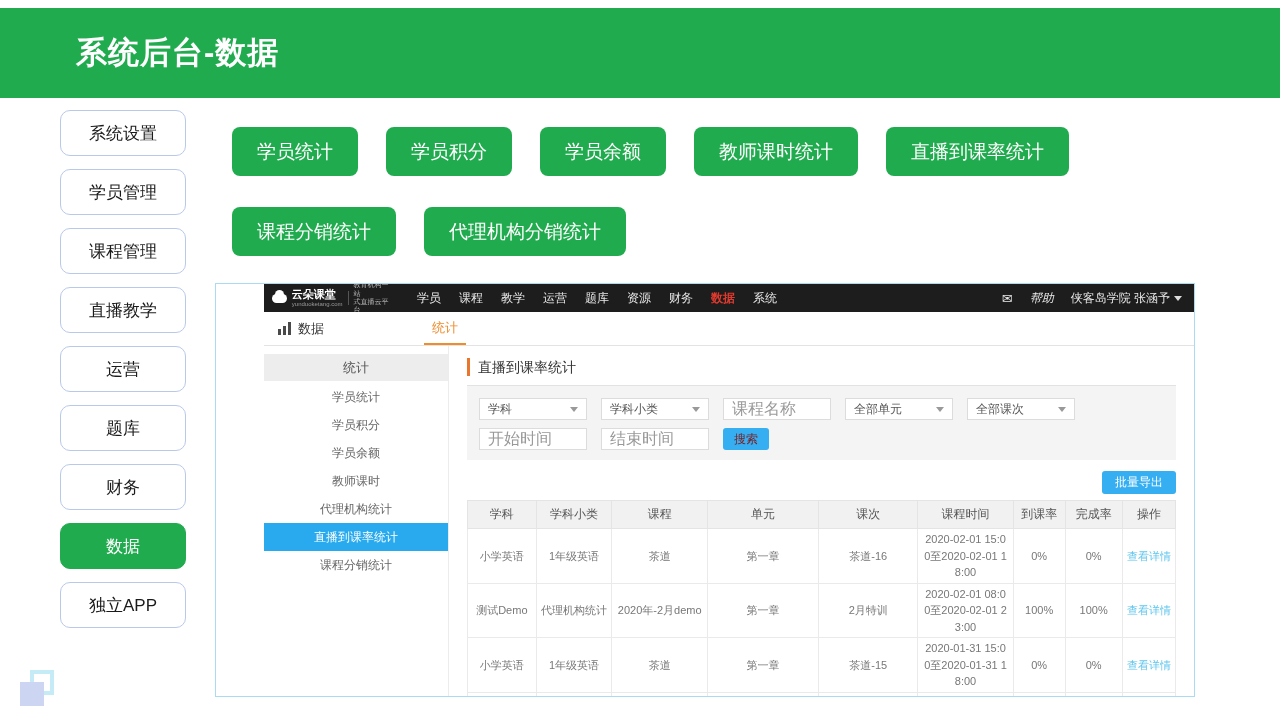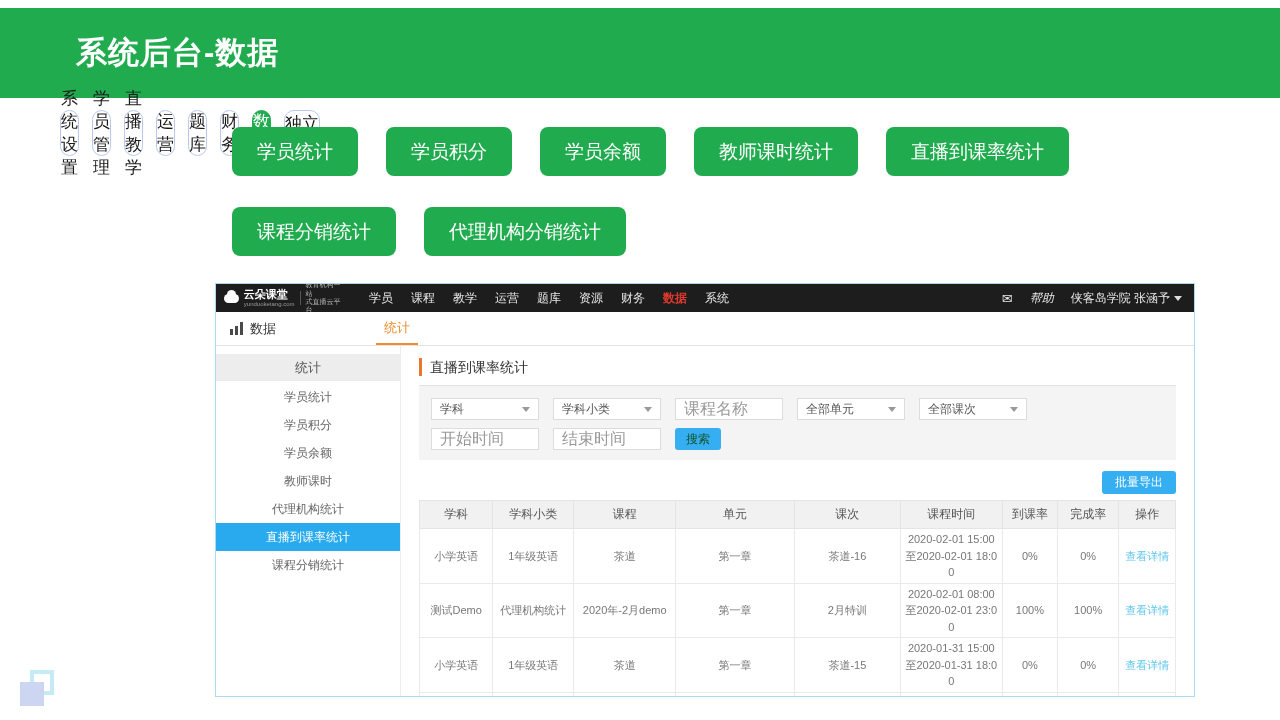--- a/index.html
+++ b/index.html
@@ -10,34 +10,34 @@
   body{
     width:1280px;height:720px;position:relative;overflow:hidden;
     background:#fff;font-family:"Liberation Sans","DejaVu Sans",sans-serif;
   }
   
   .page-header{position:absolute;left:0;top:8px;width:1280px;height:90px;
     background:var(--green);display:flex;align-items:center;padding-left:76px;}
   .page-header h1{color:#fff;font-size:31px;font-weight:600;letter-spacing:1px;}
   
   .left-rail{position:absolute;left:60px;top:110px;width:126px;
-    display:flex;flex-direction:row;gap:13px;}
+    display:flex;flex-direction:column;gap:13px;}
   .rail-btn{height:46px;background:#fff;border:1px solid var(--rail-border);
     border-radius:10px;display:flex;align-items:center;justify-content:center;
     font-size:17px;color:#1a1a1a;cursor:pointer;}
   .rail-btn.active{background:var(--green);border-color:var(--green);color:#fff;}
   
   .quick-row{position:absolute;left:232px;display:flex;gap:28px;}
   .quick-row.row1{top:127px;}
   .quick-row.row2{top:207px;}
   .quick-btn{height:49px;background:var(--green);color:#fff;font-size:19px;
     border-radius:8px;display:flex;align-items:center;padding:0 25px;cursor:pointer;}
   
   .panel{position:absolute;left:215px;top:283px;width:980px;height:414px;
-    border:1px solid var(--panel-border);background:#fff;overflow:hidden;font-size:12px;}
+    border:1px solid var(--panel-border);background:#fff;overflow:hidden;font-size:12px;padding-left:48px;}
   
   .panel-nav{height:28px;background:#1d1d1d;display:flex;align-items:center;
     color:#e8e8e8;padding:0 8px;}
   .logo{display:flex;align-items:center;gap:5px;width:118px;flex:0 0 auto;}
   .cloud-icon{width:17px;height:9px;background:#fff;border-radius:8px;position:relative;}
   .cloud-icon::before{content:'';position:absolute;width:9px;height:9px;background:#fff;
     border-radius:50%;top:-4px;left:3px;}
   .logo-stack{display:flex;flex-direction:column;line-height:1;}
   .logo-name{font-size:11px;font-weight:bold;color:#fff;}
   .logo-domain{font-size:6px;color:#9a9a9a;margin-top:1px;}
@@ -79,21 +79,21 @@
     height:18px;line-height:18px;}
   .filters{background:#f4f4f4;padding:4px 12px 10px 12px;}
   .filter-row{display:flex;gap:14px;margin-top:8px;align-items:center;}
   .f-select{width:108px;height:22px;background:#fff;border:1px solid #dcdcdc;
     display:flex;align-items:center;justify-content:space-between;padding:0 8px;
     color:#555;font-size:12px;cursor:pointer;}
   .f-select .caret{border-top-color:#999;}
   .f-input{width:108px;height:22px;background:#fff;border:1px solid #dcdcdc;
     padding:0 8px;color:#666;font-size:16px;font-family:inherit;}
   .f-input::placeholder{color:#999;}
-  .search-btn{width:46px;height:22px;background:var(--blue);color:#14532d;border:none;
+  .search-btn{width:46px;height:22px;background:var(--blue);color:#7f1d1d;border:none;
     border-radius:3px;font-size:12px;cursor:pointer;font-family:inherit;}
   .export-row{display:flex;justify-content:flex-end;margin:11px 0 6px 0;}
   .export-btn{background:var(--blue);color:#fff;border:none;border-radius:3px;height:23px;
     padding:0 13px;font-size:12px;cursor:pointer;font-family:inherit;}
   table{width:100%;border-collapse:collapse;table-layout:fixed;}
   th{background:#f1f1f1;border:1px solid #e4e4e4;height:28px;color:#555;
     font-weight:normal;font-size:12px;}
   td{border:1px solid #eaeaea;height:32px;color:#777;text-align:center;
     padding:2px 4px;font-size:11px;line-height:1.5;}
   td.time{word-break:break-all;}
@@ -109,20 +109,21 @@
 <header class="page-header">
   <h1>系统后台-数据</h1>
 </header>
 
 <nav class="left-rail">
 
     <div class="rail-btn">系统设置</div>
 
     <div class="rail-btn">学员管理</div>
 
+    <div class="rail-btn">课程管理</div>
 
     <div class="rail-btn">直播教学</div>
 
     <div class="rail-btn">运营</div>
 
     <div class="rail-btn">题库</div>
 
     <div class="rail-btn">财务</div>
 
     <div class="rail-btn active">数据</div>

